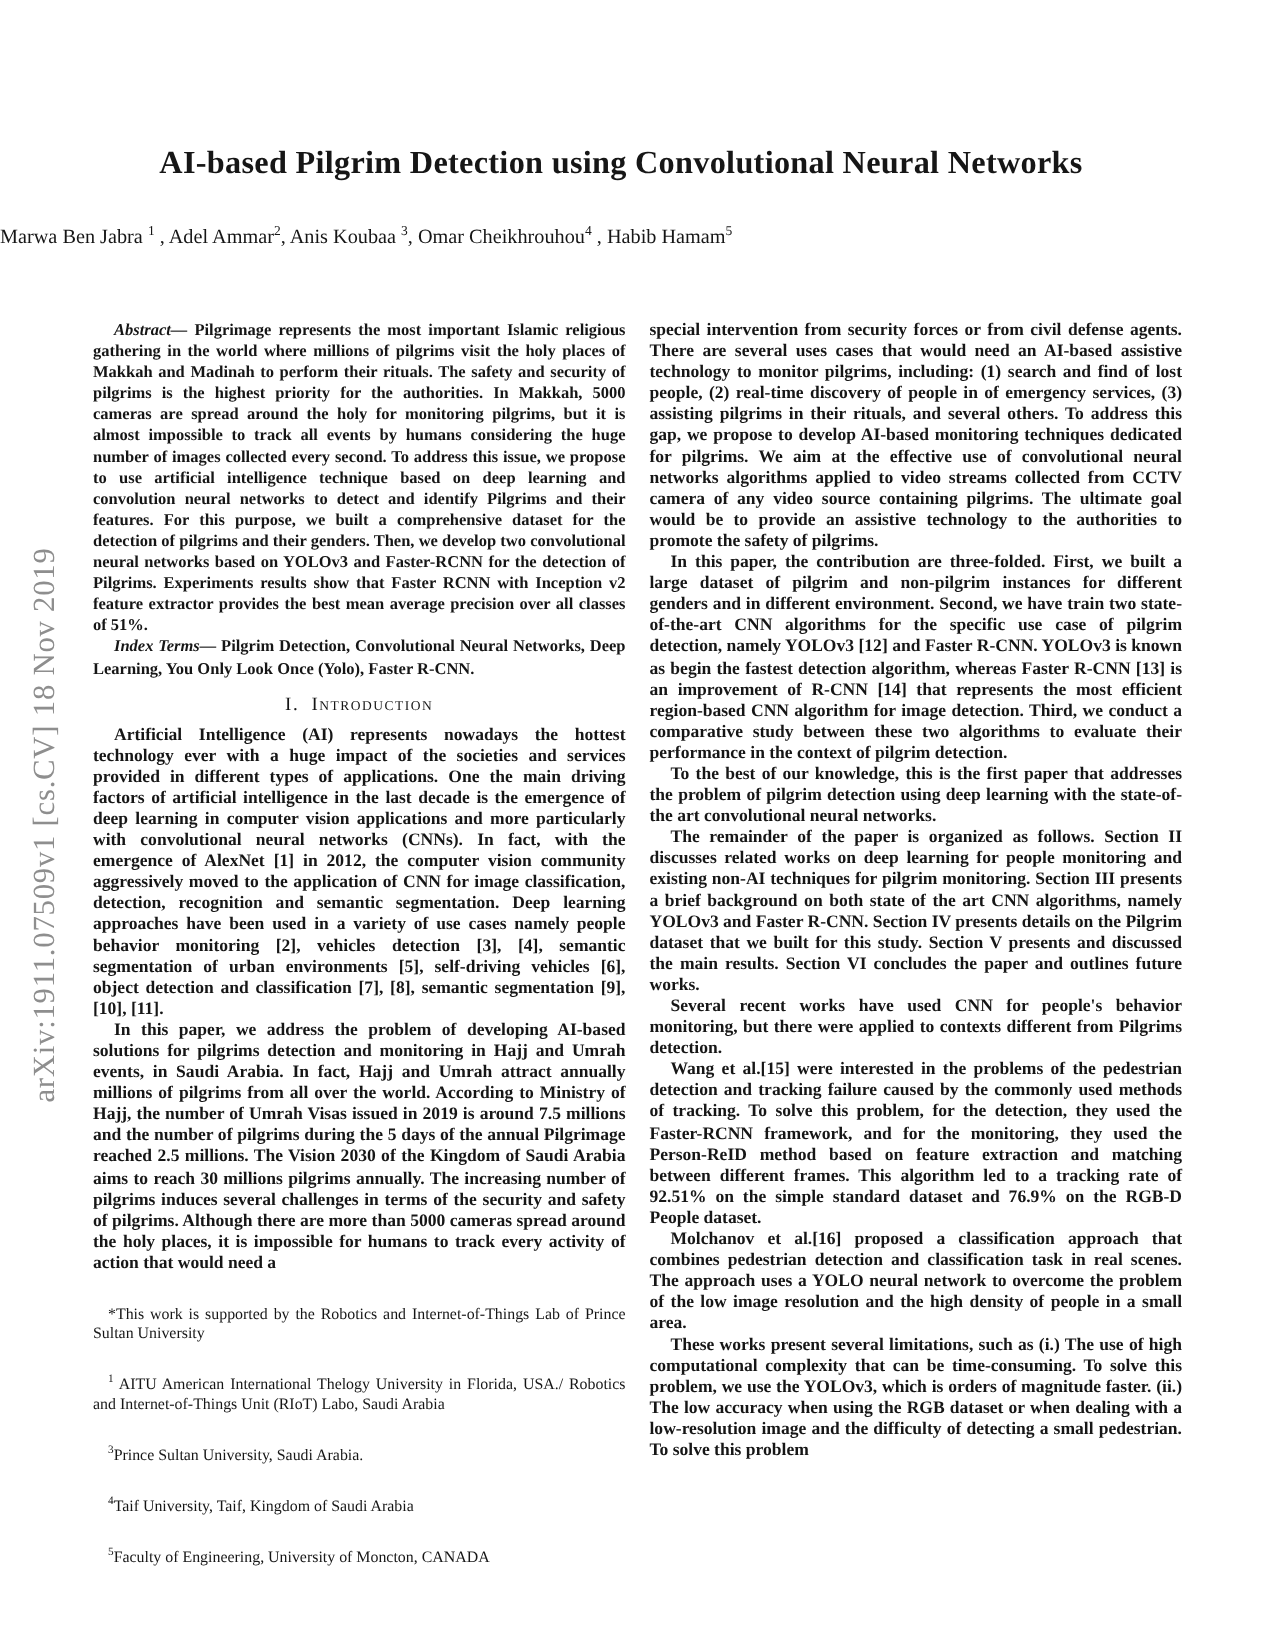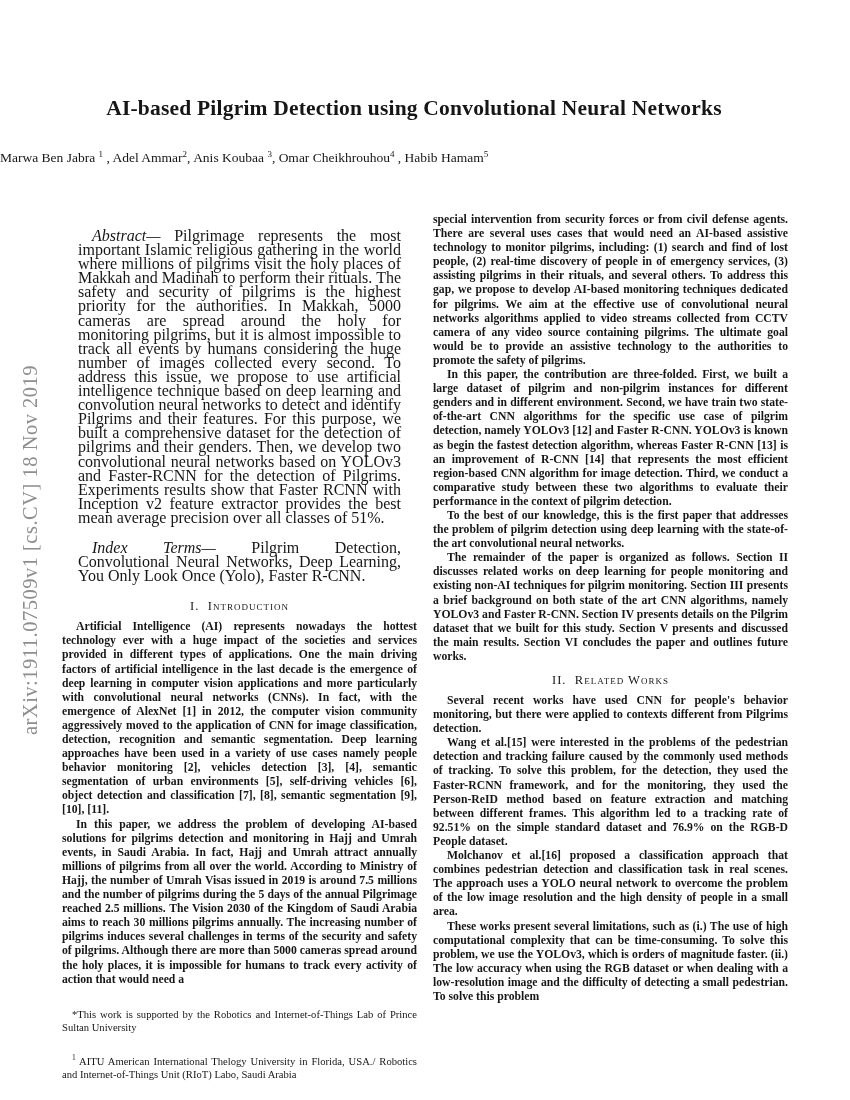--- a/index.html
+++ b/index.html
@@ -66,23 +66,23 @@
     margin: 0;
     font-size: 11.7px;
     font-weight: bold;
     line-height: 14.1px;
     text-align: justify;
     text-indent: 14px;
     hyphens: auto;
   }
   p.noindent { text-indent: 0; }
   p.abstract-p {
-    margin: 16px;
-    font-size: 16px;
-    font-weight: normal;
+    margin: 0;
+    font-size: 11px;
+    font-weight: bold;
     line-height: 14.1px;
     text-align: justify;
     text-indent: 14px;
     hyphens: auto;
   }
   .lead { font-style: italic; }
   h2.sec-heading {
     margin: 9px 0 6px 0;
     font-size: 12.6px;
     font-weight: normal;
@@ -118,30 +118,30 @@
         <p class="abstract-p"><span class="lead">Abstract—</span><span> Pilgrimage represents the most important Islamic religious gathering in the world where millions of pilgrims visit the holy places of Makkah and Madinah to perform their rituals. The safety and security of pilgrims is the highest priority for the authorities. In Makkah, 5000 cameras are spread around the holy for monitoring pilgrims, but it is almost impossible to track all events by humans considering the huge number of images collected every second. To address this issue, we propose to use artificial intelligence technique based on deep learning and convolution neural networks to detect and identify Pilgrims and their features. For this purpose, we built a comprehensive dataset for the detection of pilgrims and their genders. Then, we develop two convolutional neural networks based on YOLOv3 and Faster-RCNN for the detection of Pilgrims. Experiments results show that Faster RCNN with Inception v2 feature extractor provides the best mean average precision over all classes of 51%.</span></p>
         <p class="abstract-p"><span class="lead">Index Terms—</span><span> Pilgrim Detection, Convolutional Neural Networks, Deep Learning, You Only Look Once (Yolo), Faster R-CNN.</span></p>
         <h2 class="sec-heading">I.&nbsp; Introduction</h2>
         <p class="body-p">Artificial Intelligence (AI) represents nowadays the hottest technology ever with a huge impact of the societies and services provided in different types of applications. One the main driving factors of artificial intelligence in the last decade is the emergence of deep learning in computer vision applications and more particularly with convolutional neural networks (CNNs). In fact, with the emergence of AlexNet [1] in 2012, the computer vision community aggressively moved to the application of CNN for image classification, detection, recognition and semantic segmentation. Deep learning approaches have been used in a variety of use cases namely people behavior monitoring [2], vehicles detection [3], [4], semantic segmentation of urban environments [5], self-driving vehicles [6], object detection and classification [7], [8], semantic segmentation [9], [10], [11].</p>
         <p class="body-p">In this paper, we address the problem of developing AI-based solutions for pilgrims detection and monitoring in Hajj and Umrah events, in Saudi Arabia. In fact, Hajj and Umrah attract annually millions of pilgrims from all over the world. According to Ministry of Hajj, the number of Umrah Visas issued in 2019 is around 7.5 millions and the number of pilgrims during the 5 days of the annual Pilgrimage reached 2.5 millions. The Vision 2030 of the Kingdom of Saudi Arabia aims to reach 30 millions pilgrims annually. The increasing number of pilgrims induces several challenges in terms of the security and safety of pilgrims. Although there are more than 5000 cameras spread around the holy places, it is impossible for humans to track every activity of action that would need a</p>
       </div>
       <div class="footnotes" id="footnotes">
           <div class="footnote">*This work is supported by the Robotics and Internet-of-Things Lab of Prince Sultan University</div>
           <div class="footnote"><sup>1</sup> AITU American International Thelogy University in Florida, USA./ Robotics and Internet-of-Things Unit (RIoT) Labo, Saudi Arabia</div>
           <div class="footnote"><sup>3</sup>Prince Sultan University, Saudi Arabia.</div>
+          <div class="footnote"><sup>4</sup>Taif University, Taif, Kingdom of Saudi Arabia</div>
           <div class="footnote"><sup>5</sup>Faculty of Engineering, University of Moncton, CANADA</div>
         </div>
     </div>
 
     <div class="col col-right">
       <p class="body-p noindent">special intervention from security forces or from civil defense agents. There are several uses cases that would need an AI-based assistive technology to monitor pilgrims, including: (1) search and find of lost people, (2) real-time discovery of people in of emergency services, (3) assisting pilgrims in their rituals, and several others. To address this gap, we propose to develop AI-based monitoring techniques dedicated for pilgrims. We aim at the effective use of convolutional neural networks algorithms applied to video streams collected from CCTV camera of any video source containing pilgrims. The ultimate goal would be to provide an assistive technology to the authorities to promote the safety of pilgrims.</p>
       <p class="body-p">In this paper, the contribution are three-folded. First, we built a large dataset of pilgrim and non-pilgrim instances for different genders and in different environment. Second, we have train two state-of-the-art CNN algorithms for the specific use case of pilgrim detection, namely YOLOv3 [12] and Faster R-CNN. YOLOv3 is known as begin the fastest detection algorithm, whereas Faster R-CNN [13] is an improvement of R-CNN [14] that represents the most efficient region-based CNN algorithm for image detection. Third, we conduct a comparative study between these two algorithms to evaluate their performance in the context of pilgrim detection.</p>
       <p class="body-p">To the best of our knowledge, this is the first paper that addresses the problem of pilgrim detection using deep learning with the state-of-the art convolutional neural networks.</p>
       <p class="body-p">The remainder of the paper is organized as follows. Section II discusses related works on deep learning for people monitoring and existing non-AI techniques for pilgrim monitoring. Section III presents a brief background on both state of the art CNN algorithms, namely YOLOv3 and Faster R-CNN. Section IV presents details on the Pilgrim dataset that we built for this study. Section V presents and discussed the main results. Section VI concludes the paper and outlines future works.</p>
-      <h2 class="sec-heading">II.&nbsp; Related Works</h2>
       <p class="body-p">Several recent works have used CNN for people's behavior monitoring, but there were applied to contexts different from Pilgrims detection.</p>
       <p class="body-p">Wang et al.[15] were interested in the problems of the pedestrian detection and tracking failure caused by the commonly used methods of tracking. To solve this problem, for the detection, they used the Faster-RCNN framework, and for the monitoring, they used the Person-ReID method based on feature extraction and matching between different frames. This algorithm led to a tracking rate of 92.51% on the simple standard dataset and 76.9% on the RGB-D People dataset.</p>
       <p class="body-p">Molchanov et al.[16] proposed a classification approach that combines pedestrian detection and classification task in real scenes. The approach uses a YOLO neural network to overcome the problem of the low image resolution and the high density of people in a small area.</p>
       <p class="body-p">These works present several limitations, such as (i.) The use of high computational complexity that can be time-consuming. To solve this problem, we use the YOLOv3, which is orders of magnitude faster. (ii.) The low accuracy when using the RGB dataset or when dealing with a low-resolution image and the difficulty of detecting a small pedestrian. To solve this problem</p>
     </div>
 
   </div>
 </div>
 
 </body></html>

